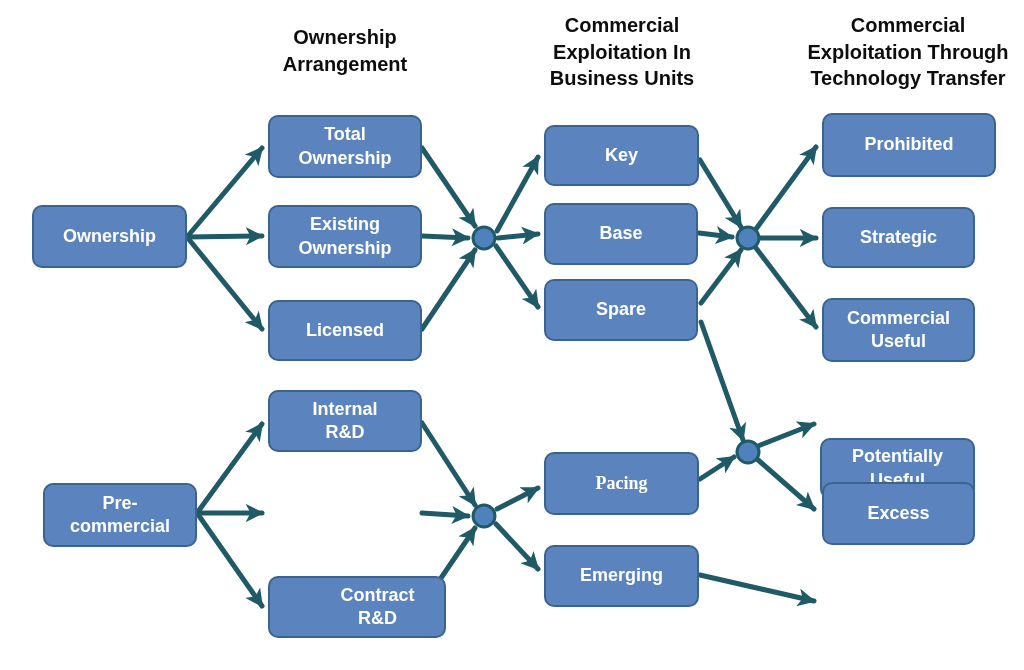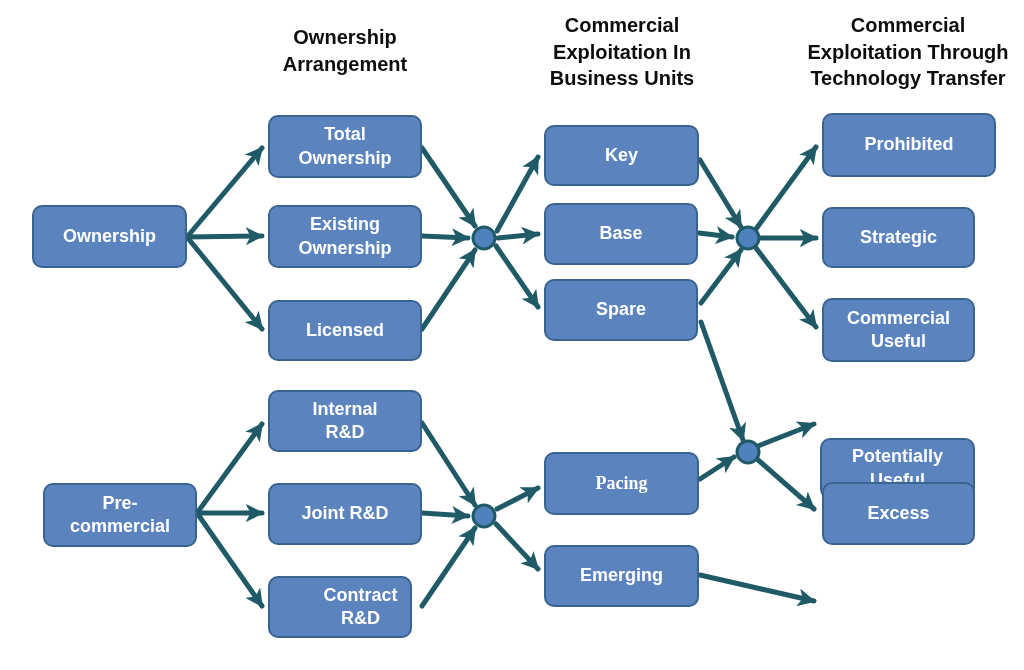--- a/index.html
+++ b/index.html
@@ -104,24 +104,21 @@
     <span class="box-label">Existing
 Ownership</span>
   </div>
   <div class="node-box" style="left:268px;top:300px;width:154px;height:61px;">
     <span class="box-label">Licensed</span>
   </div>
   <div class="node-box" style="left:268px;top:390px;width:154px;height:62px;">
     <span class="box-label">Internal
 R&amp;D</span>
   </div>
-  <div class="node-box" style="left:268px;top:483px;width:154px;height:62px;">
-    <span class="box-label">Joint R&amp;D</span>
-  </div>
-  <div class="node-box" style="left:268px;top:576px;width:144px;height:62px;padding-left:41px;">
+  <div class="node-box" style="left:268px;top:576px;width:178px;height:62px;padding-left:41px;">
     <span class="box-label">Contract
 R&amp;D</span>
   </div>
 
   <div class="node-box" style="left:544px;top:125px;width:155px;height:61px;">
     <span class="box-label">Key</span>
   </div>
   <div class="node-box" style="left:544px;top:203px;width:154px;height:62px;">
     <span class="box-label">Base</span>
   </div>

